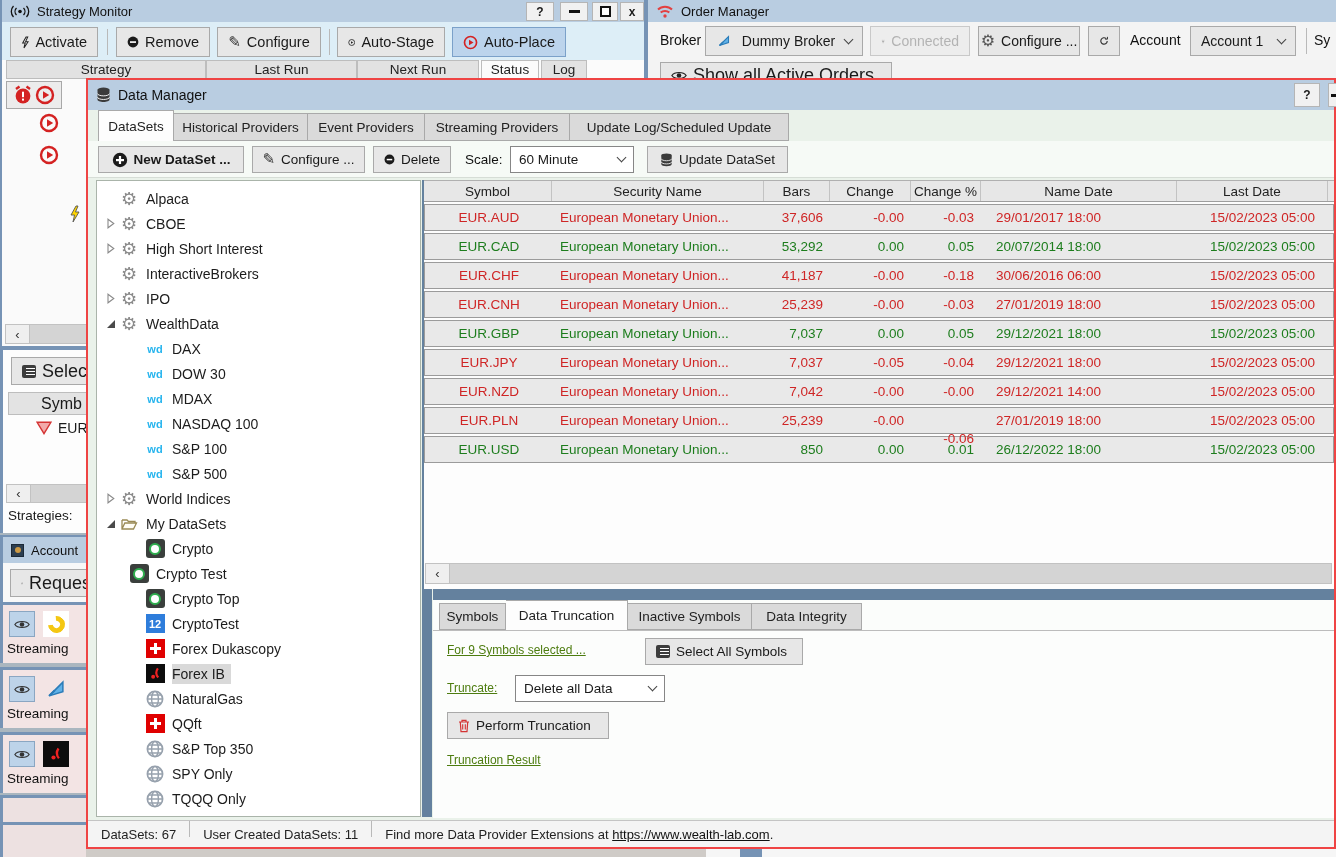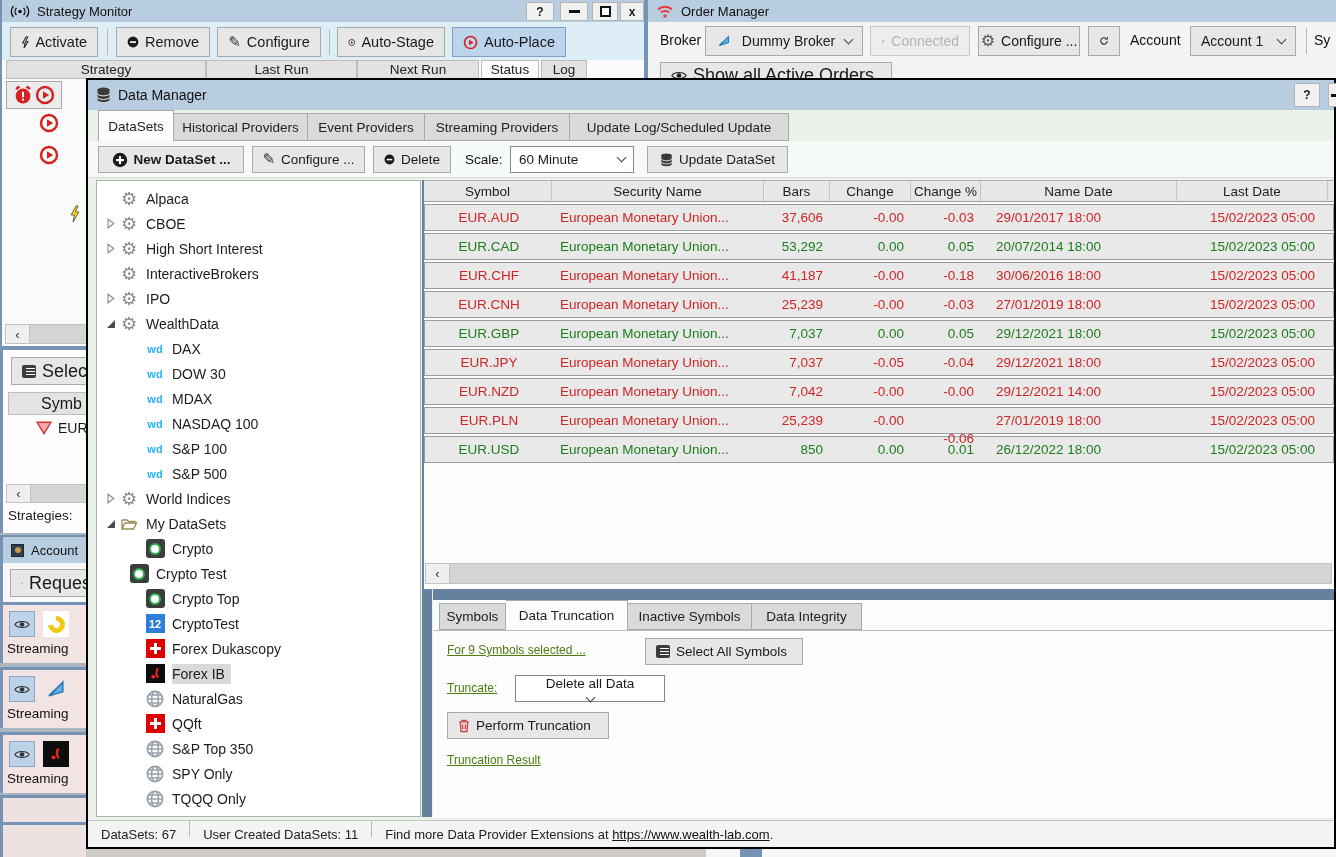--- a/index.html
+++ b/index.html
@@ -58,21 +58,21 @@
 
   
   .om { left:646px; top:0; width:690px; height:80px; background:#f3f3f3; border-left:2px solid #7693b5; }
   .om .titlebar { height:22px; }
   .om-toolbar { position:absolute; left:0; top:22px; width:100%; height:38px; background:#f4f4f4; }
   .om-toolbar .btn { position:absolute; top:4px; height:30px; }
   .om-label { position:absolute; top:10px; font-size:14px; color:#111; }
   .btn.disabled { color:#b3b3b3; border-color:#c9c9c9; background:#ededed; }
 
   
-  .dm { left:86px; top:78px; width:1250px; height:771px; background:#eaf2ea; border:2px solid #000000;text-align:center; }
+  .dm { left:86px; top:78px; width:1250px; height:771px; background:#eaf2ea; border:2px solid #ef4444;text-align:center; }
   .dm .titlebar { height:30px; position:absolute; top:0; left:0; width:100%; }
   .dm .ttl { font-size:14px; }
   .dm-tabbar { position:absolute; left:10px; top:30px; height:31px; display:flex; align-items:flex-end; }
   .dm-tab { height:28px; background:#dadada; border:1px solid #a9a9a9; border-left:none;
             display:flex; align-items:center; justify-content:center; font-size:13.5px; color:#222; }
   .dm-tab:first-child { border-left:1px solid #a9a9a9; }
   .dm-tab.active { height:31px; background:#fdfdfd; border-bottom:none; }
   .dm-toolbar { position:absolute; left:0; top:61px; width:100%; height:37px; background:#f6faf6; border-bottom:1px solid #d6ddd6; }
   .dm-toolbar .btn { position:absolute; top:5px; height:27px; font-size:13.5px; }
   .dd { display:inline-flex; align-items:center; justify-content:space-between; background:#fff;
@@ -681,21 +681,21 @@
             <div class="td td4" style="width: 70px;">0.05</div>
             <div class="td td5" style="width: 196px;">20/07/2014 18:00</div>
             <div class="td td6" style="width: 151px;">15/02/2023 05:00</div>
           </div>
           <div class="trow down">
             <div class="td td0" style="width: 128px;">EUR.CHF</div>
             <div class="td td1" style="width: 212px;">European Monetary Union...</div>
             <div class="td td2" style="width: 66px;">41,187</div>
             <div class="td td3" style="width: 81px;">-0.00</div>
             <div class="td td4" style="width: 70px;">-0.18</div>
-            <div class="td td5" style="width: 196px;">30/06/2016 18:00</div>
+            <div class="td td5" style="width: 196px;">30/06/2016 06:00</div>
             <div class="td td6" style="width: 151px;">15/02/2023 05:00</div>
           </div>
           <div class="trow down">
             <div class="td td0" style="width: 128px;">EUR.CNH</div>
             <div class="td td1" style="width: 212px;">European Monetary Union...</div>
             <div class="td td2" style="width: 66px;">25,239</div>
             <div class="td td3" style="width: 81px;">-0.00</div>
             <div class="td td4" style="width: 70px;">-0.03</div>
             <div class="td td5" style="width: 196px;">27/01/2019 18:00</div>
             <div class="td td6" style="width: 151px;">15/02/2023 05:00</div>
@@ -761,21 +761,21 @@
           <div class="dm-tab" style="width: 124px; height: 27px;">Inactive Symbols</div>
           <div class="dm-tab" style="width: 110px; height: 27px;">Data Integrity</div>
         </div>
       <div class="truncbody">
         <span class="t-label" style="left:14px;top:12px;">For 9 Symbols selected ...</span>
         <div class="btn" style="left:212px;top:7px;width:158px;justify-content:flex-start;">
           <span style="width:14px;height:13px;background:#3d3d3d;border-radius:2px;background-image:linear-gradient(#fff 0 0),linear-gradient(#fff 0 0),linear-gradient(#fff 0 0);background-size:9px 1.4px;background-position:4px 3px,4px 6px,4px 9px;background-repeat:no-repeat;"></span>
           <span>Select All Symbols</span>
         </div>
         <span class="t-label" style="left:14px;top:50px;">Truncate:</span>
-        <div class="dd" style="position:absolute;left:82px;top:44px;width:150px;height:27px;flex-direction:column;">
+        <div class="dd" style="position:absolute;left:82px;top:44px;width:150px;height:27px;">
           <span>Delete all Data</span>
           <i class="chev"></i>
         </div>
         <div class="btn" style="left:14px;top:81px;width:162px;justify-content:flex-start;">
           <svg width="12" height="14" viewBox="0 0 12 14">
               <path d="M1 3h10M4 3V1.4h4V3" stroke="#d43333" stroke-width="1.2" fill="none"></path>
               <path d="M2.3 3l.7 9.6h6L9.7 3" stroke="#d43333" stroke-width="1.2" fill="none"></path>
               <path d="M4.7 5.2v5.2M7.3 5.2v5.2" stroke="#d43333" stroke-width="1.1"></path>
             </svg>
           <span>Perform Truncation</span>

